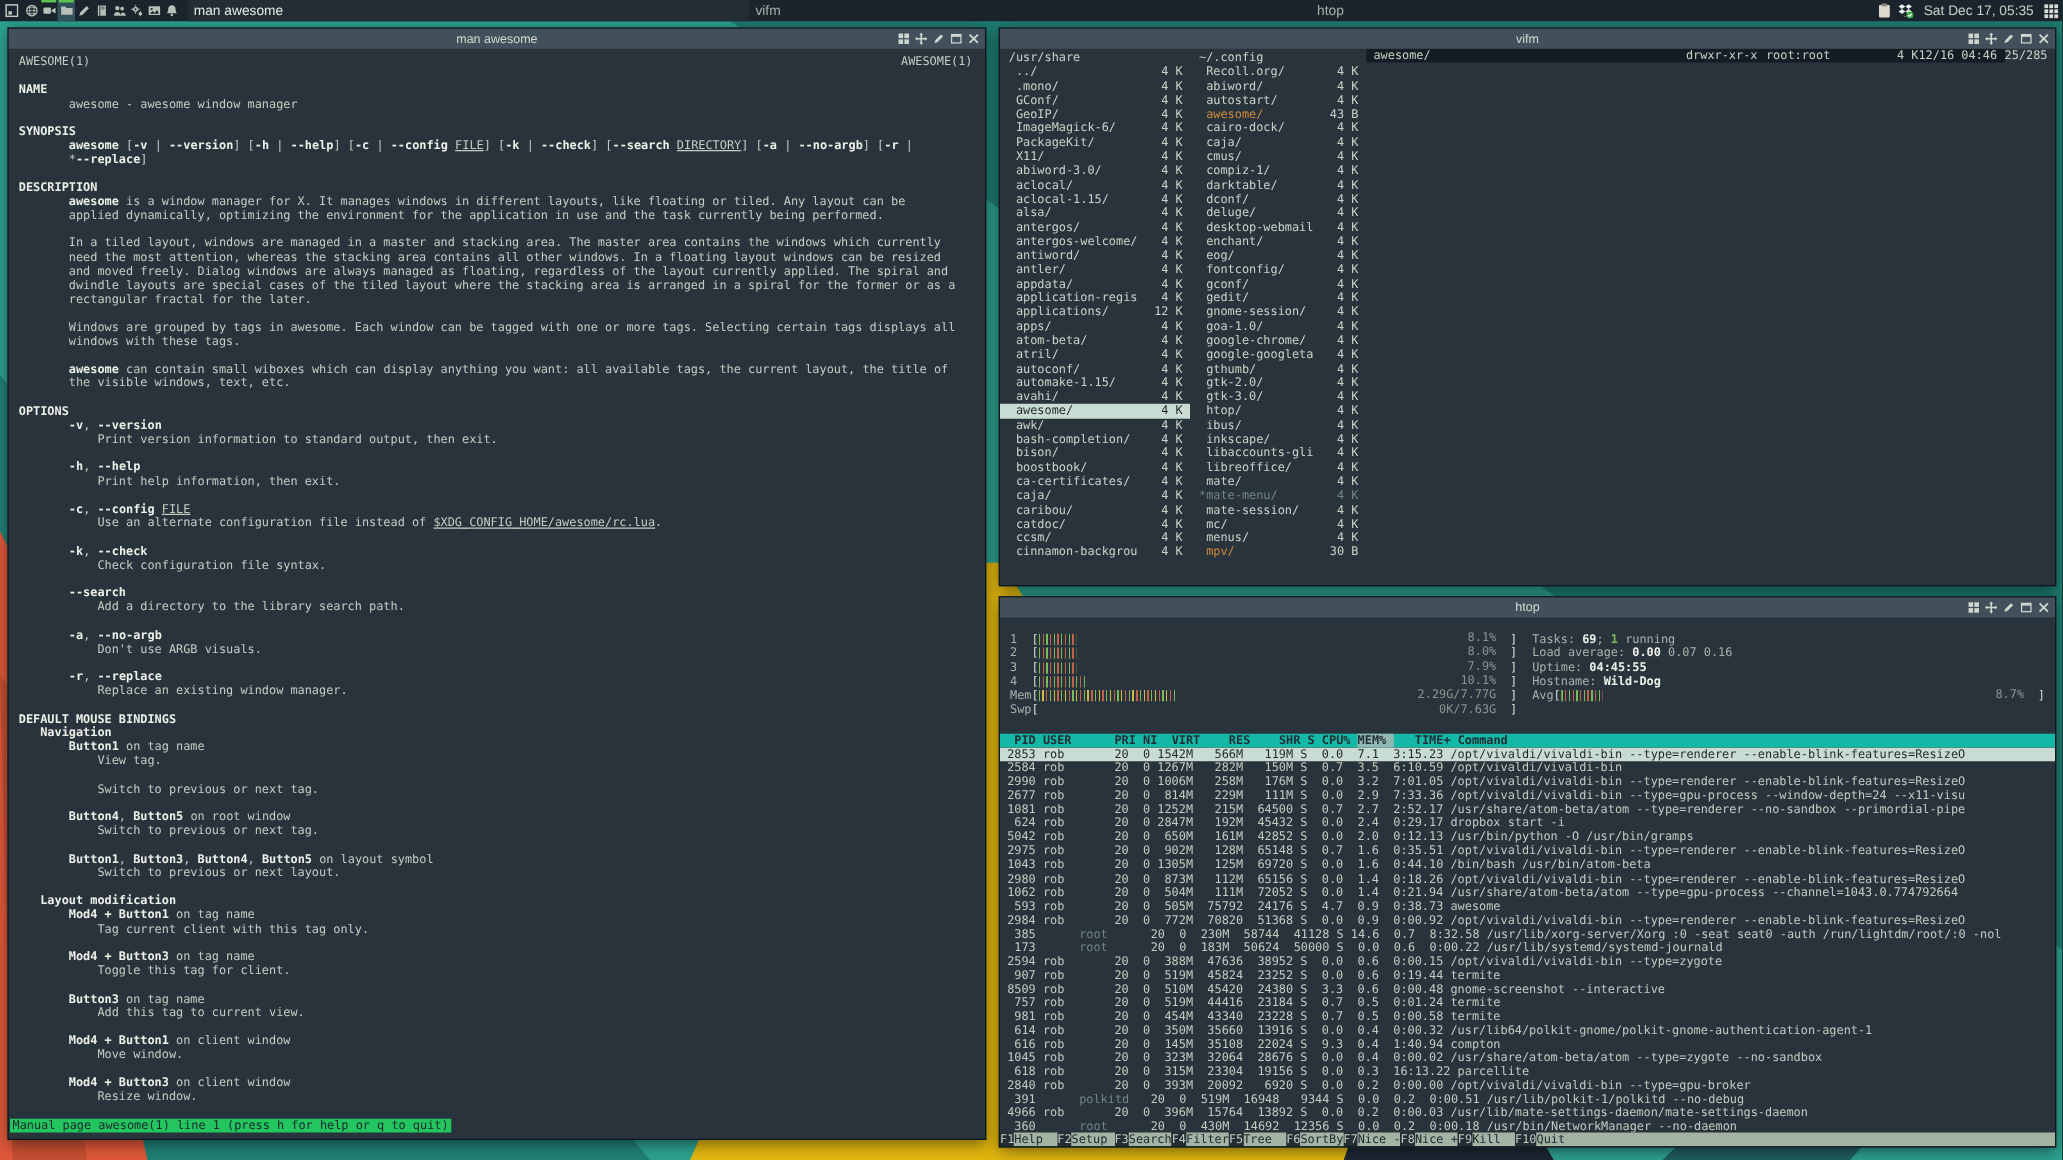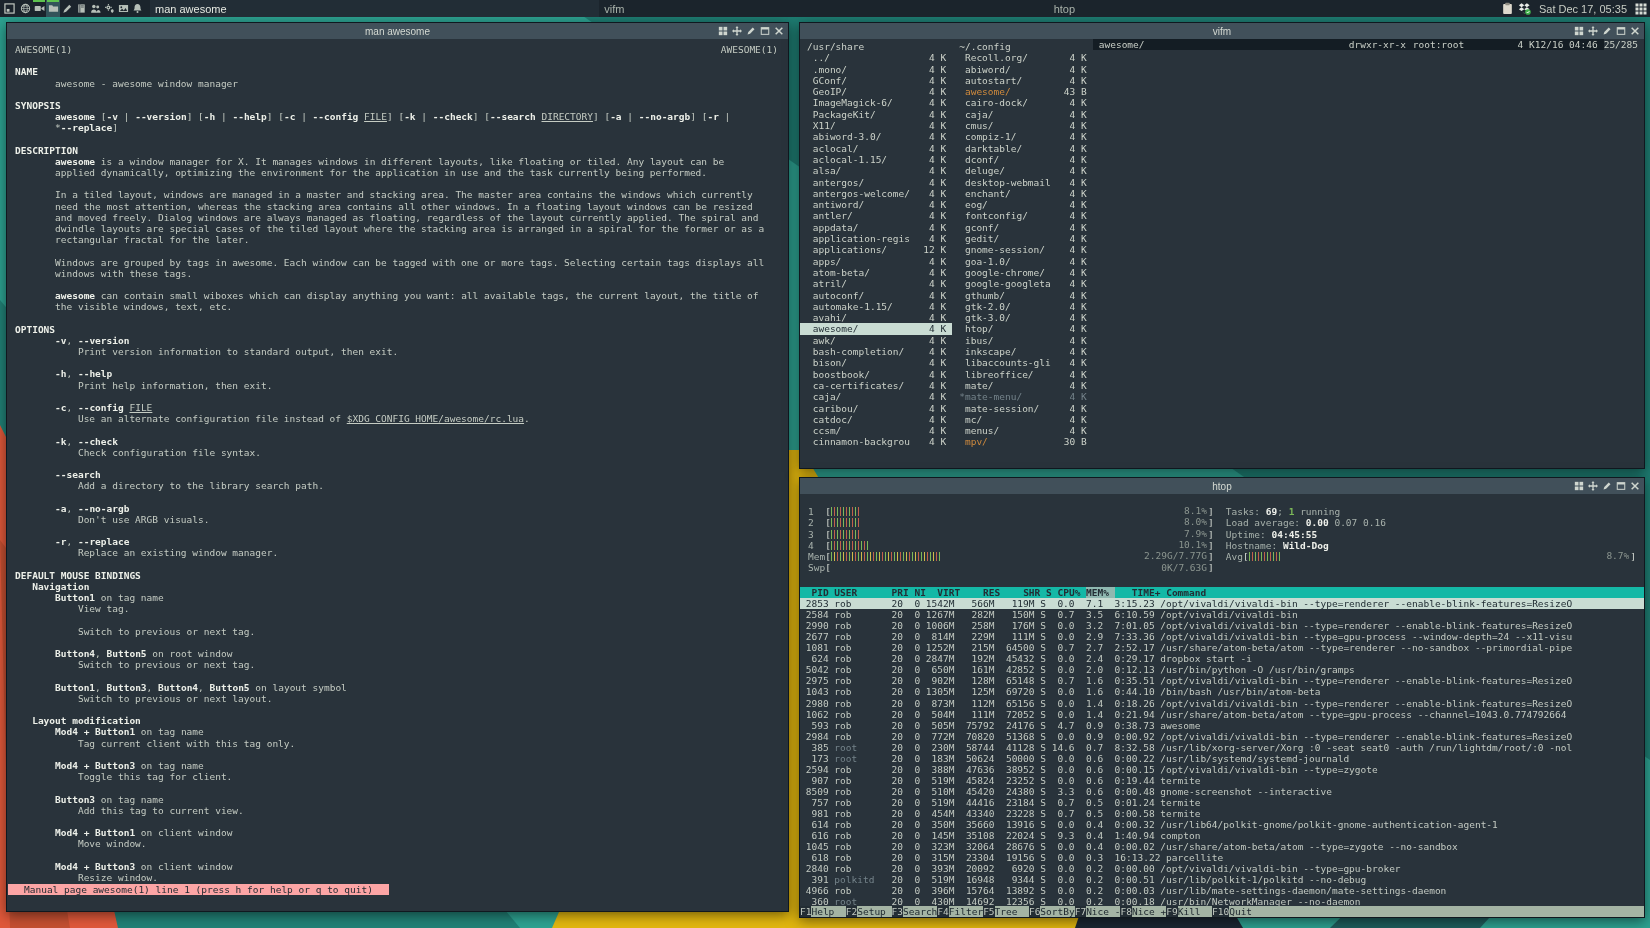--- a/index.html
+++ b/index.html
@@ -53,22 +53,22 @@
   .tb-icons .tbtn{width:10px;height:10px;display:flex;}
   .tb-icons svg{width:10px;height:10px;color:#cfd6cf;}
   
   .man{left:6px;top:22px;width:783px;height:890px;}
   .mcontent{position:absolute;top:16px;bottom:0;left:0;right:0;overflow:hidden;
             padding:5px 0 0 8px;font-size:9.5px;line-height:11.2px;color:#c5ccc3;}
   .mline{white-space:pre;height:11.2px;}
   .mline .b{font-weight:bold;color:#edf0e9;}
   .mline .u{text-decoration:underline;}
   .mline.lr{display:flex;justify-content:space-between;padding-right:10px;}
-  .mstatus{position:absolute;left:1px;bottom:16px;background:#fca5a5;color:#1d272e;
-           font-size:9.5px;line-height:11px;padding:0 16px;white-space:pre;}
+  .mstatus{position:absolute;left:1px;bottom:5px;background:#22c55e;color:#1d272e;
+           font-size:9.5px;line-height:11px;padding:0 2px;white-space:pre;}
   
   .vifm{left:799px;top:22px;width:846px;height:447px;}
   .vcontent{position:absolute;top:16px;bottom:0;left:0;right:0;display:flex;flex-direction:row;
             font-size:9.5px;line-height:11.3px;color:#ccd2c9;overflow:hidden;}
   .panes{flex:1;display:flex;min-height:0;overflow:hidden;}
   .pane{overflow:hidden;padding-top:2px;box-sizing:border-box;}
   .pane.pleft{width:52%;}
   .pane.pright{flex:1;}
   .vpath{padding-left:7px;white-space:pre;color:#cdd3cb;height:11.3px;}
   .vrow{display:flex;white-space:pre;padding:0 6px 0 7px;height:11.3px;}
@@ -92,31 +92,31 @@
   .hmeters{display:flex;padding:12px 8px 0 8px;}
   .hleft{width:49%;}
   .hright{flex:1;padding-left:12px;}
   .meter{display:flex;white-space:pre;color:#a8b2ac;height:11.3px;align-items:center;}
   .meter .mlb{color:#a8b2ac;}
   .meter .br{color:#d8ddd6;}
   .mbar{flex:1;position:relative;height:9px;}
   .mfill{position:absolute;left:0;top:0;bottom:0;
          background:repeating-linear-gradient(90deg,#7cb958 0 1px,transparent 1px 3px,#c2604c 3px 4px,transparent 4px 6px);}
   .meter.mem .mfill{background:repeating-linear-gradient(90deg,#7cb958 0 1px,transparent 1px 3px,#cdbb4a 3px 4px,transparent 4px 6px,#c2604c 6px 7px,transparent 7px 9px);}
-  .mtext{position:absolute;right:1px;top:-2px;color:#8b958f;}
+  .mtext{position:absolute;right:11px;top:-2px;color:#8b958f;}
   .iline{white-space:pre;height:11.3px;color:#a8b2ac;}
   .iline .b{font-weight:bold;color:#eef0ea;}
   .iline .g{font-weight:bold;color:#7cb958;}
   .hhead{display:flex;white-space:pre;background:#14b8a6;color:#232d34;margin-top:13px;height:11.3px;font-weight:bold;}
   .hhead .sortcol{background:#8fb8b0;}
   .hrows{overflow:hidden;}
   .hrow{display:flex;white-space:pre;height:11.05px;overflow:hidden;}
   .hrow .cmd{flex:1;overflow:hidden;}
   .hrow.sel{background:#c9dcd3;color:#1d2930;}
-  .hrow .dimu{color:#74838a;}
+  .hrow .dimu{color:#74838a;margin-left:29px;}
   .fkeys{position:absolute;left:0;right:0;bottom:0;height:11.5px;display:flex;white-space:pre;
          background:#232d34;}
   .fk{display:flex;}
   .fkk{color:#c3cac2;}
   .fkl{background:#a4b4a4;color:#1d272e;}
   .ffill{flex:1;background:#a4b4a4;}
   .hiddefs{position:absolute;width:0;height:0;overflow:hidden;}
 </style>
 </head>
 <body>

